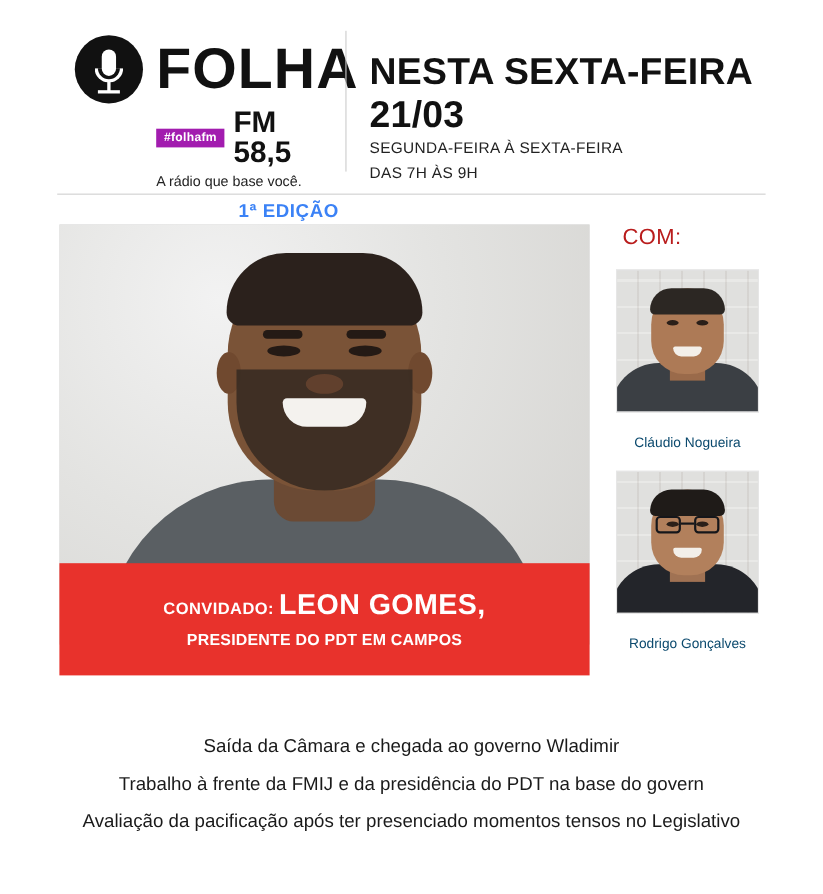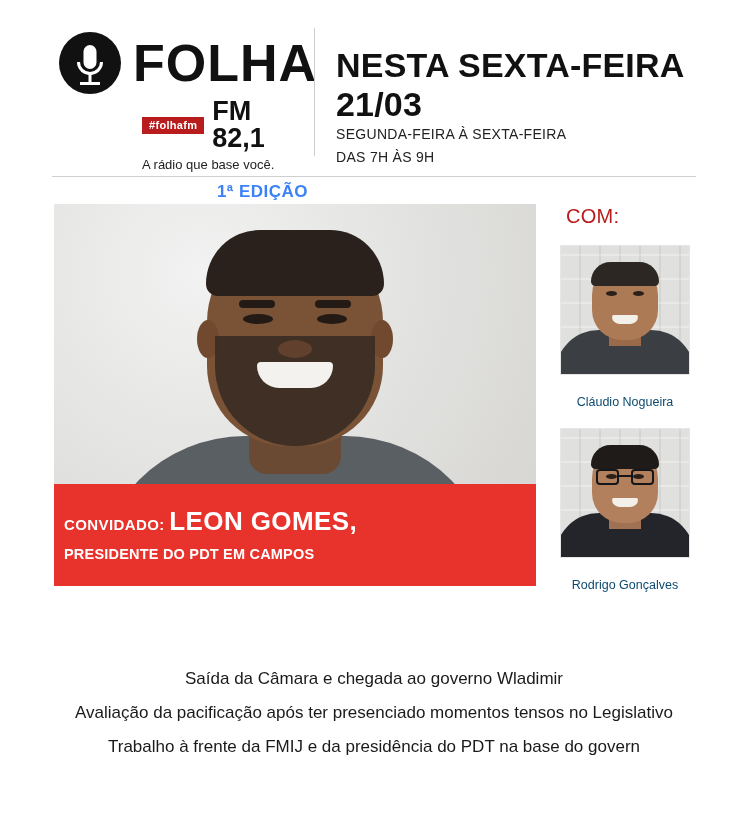--- a/index.html
+++ b/index.html
@@ -25,21 +25,20 @@
   }
   .logo-block {
     position: absolute;
     left: 68px; top: 30px;
     width: 240px; height: 130px;
   }
   .logo-row {
     display: flex;
     align-items: center;
     height: 66px;
-    justify-content: center;
   }
   .mic-circle {
     width: 62px; height: 62px;
     border-radius: 50%;
     background: #111111;
     position: relative;
     flex: 0 0 auto;
   }
   .mic-body {
     position: absolute;
@@ -81,21 +80,21 @@
     color: #111111;
     font-family: "Liberation Sans", sans-serif;
   }
   .logo-sub {
     display: flex;
     align-items: center;
     margin-top: 2px;
     margin-left: 74px;
   }
   .hashtag {
-    background: #b91c1c;
+    background: #a21caf;
     color: #ffffff;
     font-size: 11px;
     font-weight: bold;
     padding: 2px 7px 3px 7px;
     letter-spacing: 0.3px;
   }
   .fm-text {
     font-size: 27px;
     font-weight: bold;
     color: #111111;
@@ -248,27 +247,27 @@
     position: absolute;
     left: 50%; bottom: 228px;
     transform: translateX(-50%);
     width: 34px; height: 18px;
     background: #6a4530;
     border-radius: 50%;
     opacity: 0.8;
   }
   .banner {
     position: absolute;
-    left: 54px; top: 484px;
+    left: 54px; top: 512px;
     width: 482px; height: 102px;
     background: #e8322c;
     color: #ffffff;
     display: flex;
     flex-direction: column;
-    align-items: flex-start;
+    align-items: center;
     justify-content: center;
     padding: 6px 10px;
   }
   .banner-line1 {
     font-size: 15px;
     font-weight: bold;
     letter-spacing: 0.4px;
     white-space: nowrap;
     margin-bottom: 7px;
   }
@@ -423,21 +422,21 @@
         <div class="mic-circle">
           <div class="mic-body"></div>
           <div class="mic-arc"></div>
           <div class="mic-stem"></div>
           <div class="mic-base"></div>
         </div>
         <div class="folha-word">FOLHA</div>
       </div>
       <div class="logo-sub">
         <span class="hashtag">#folhafm</span>
-        <span class="fm-text">FM 82,1</span>
+        <span class="fm-text">FM 58,5</span>
       </div>
       <div class="slogan">A rádio que base você.</div>
       <div class="edicao">1ª EDIÇÃO</div>
     </div>
 
     <div class="header-divider-v"></div>
 
     <div class="header-right">
       <div class="date-line">NESTA SEXTA-FEIRA 21/03</div>
       <div class="sched">SEGUNDA-FEIRA À SEXTA-FEIRA</div>
@@ -504,17 +503,17 @@
         <div class="bridge"></div>
         <div class="lens r"></div>
       </div>
       <div class="host-mouth"></div>
     </div>
     <div class="host-name">Rodrigo Gonçalves</div>
   </div>
 
   <div class="temas-list">
     <div class="tema-item">Saída da Câmara e chegada ao governo Wladimir</div>
+    <div class="tema-item">Trabalho à frente da FMIJ e da presidência do PDT na base do govern</div>
     <div class="tema-item">Avaliação da pacificação após ter presenciado momentos tensos no Legislativo</div>
-    <div class="tema-item">Trabalho à frente da FMIJ e da presidência do PDT na base do govern</div>
   </div>
 
 </div>
 
 </body></html>

